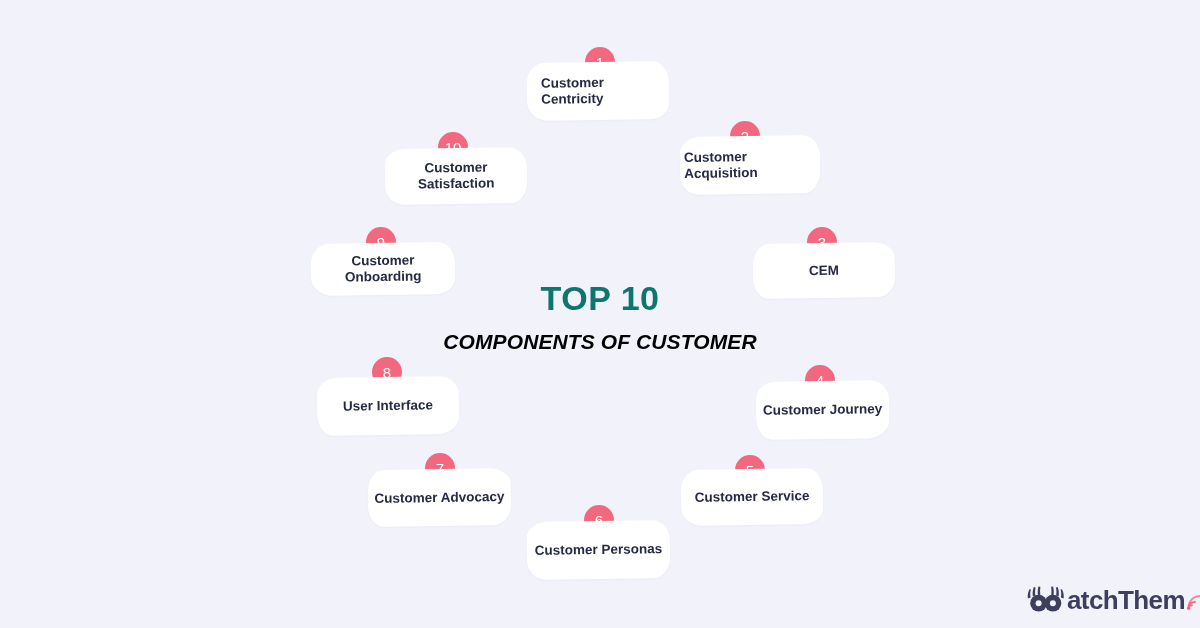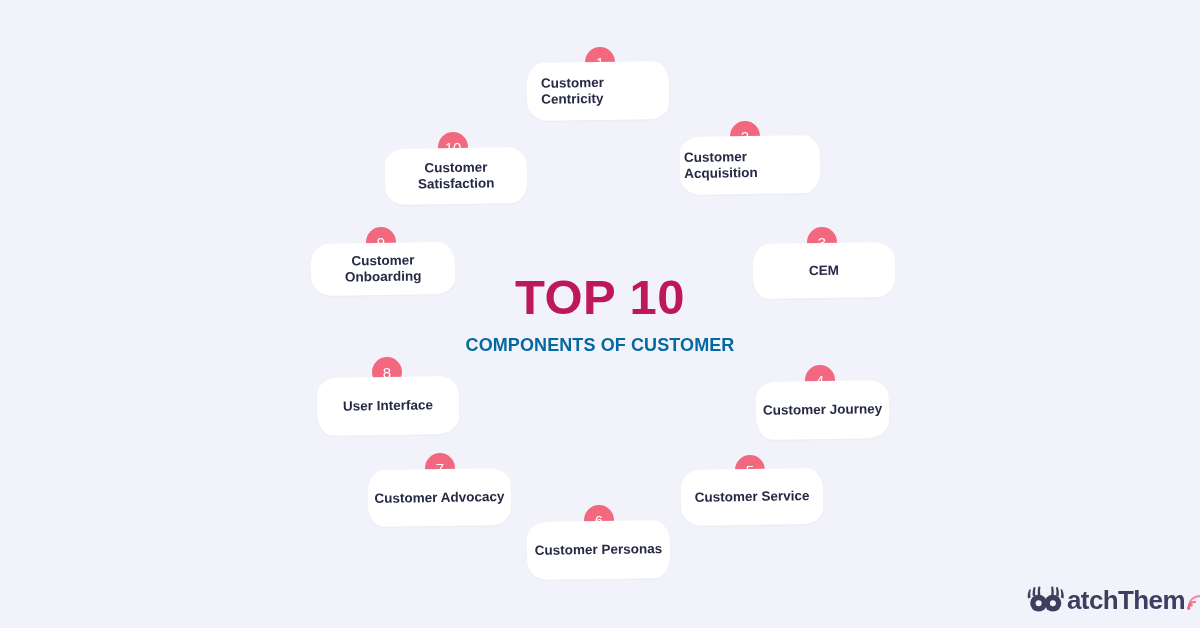--- a/index.html
+++ b/index.html
@@ -26,34 +26,35 @@
   
   .title-block {
     position: absolute;
     left: 410px;
     top: 272px;
     width: 380px;
     text-align: center;
     z-index: 5;
   }
   .title-main {
-    font-size: 49px;
-    font-weight: bold;
-    color: #be185d;
+    font-size: 34px;
+    font-weight: bold;
+    color: #0f766e;
     letter-spacing: 0.5px;
     line-height: 1.05;
-    margin: 0;
+    margin: 9px;
   }
   .title-sub {
-    font-size: 18px;
-    font-weight: bold;
-    color: #0369a1;
+    font-size: 21px;
+    font-weight: bold;
+    color: #000000;
     line-height: 1.42;
     margin: 10px 0 0 0;
     letter-spacing: 0.1px;
+    font-style: italic;
   }
 
   
   .card {
     position: absolute;
     background: #ffffff;
     box-sizing: border-box;
     display: flex;
     align-items: center;
     z-index: 2;

